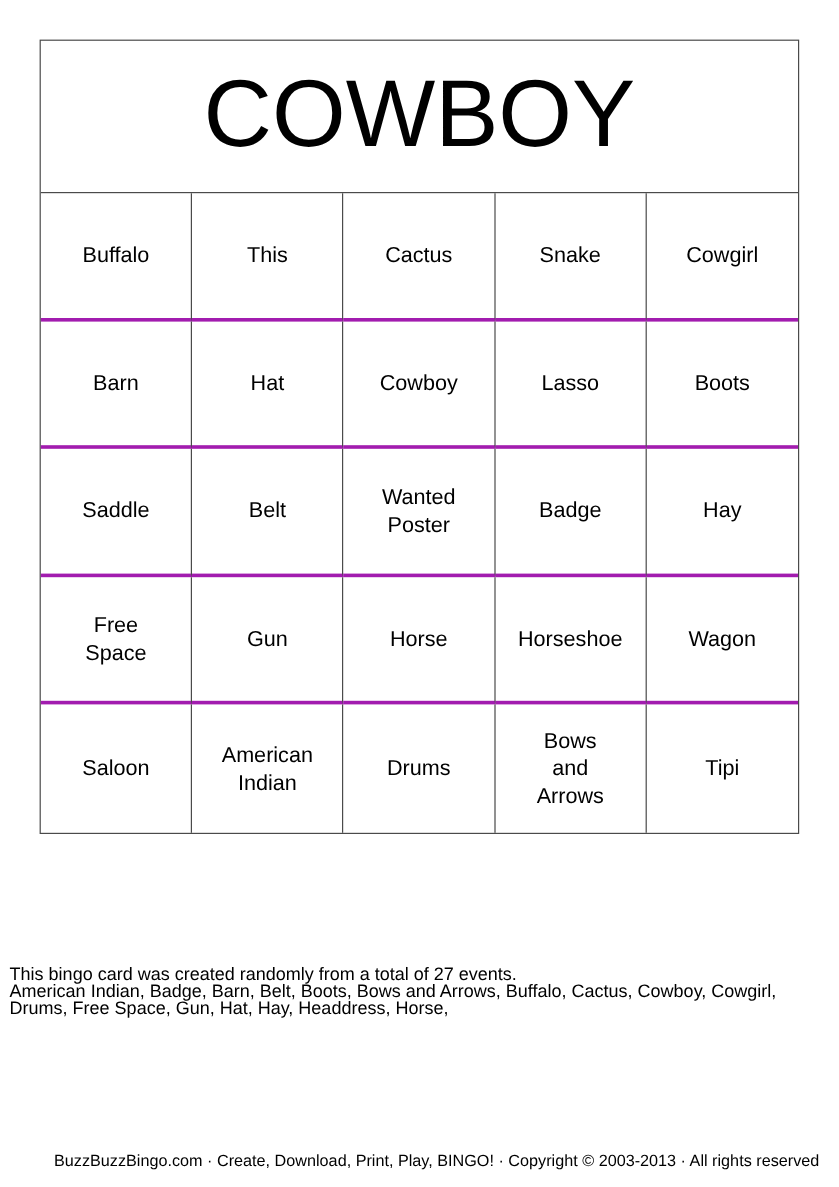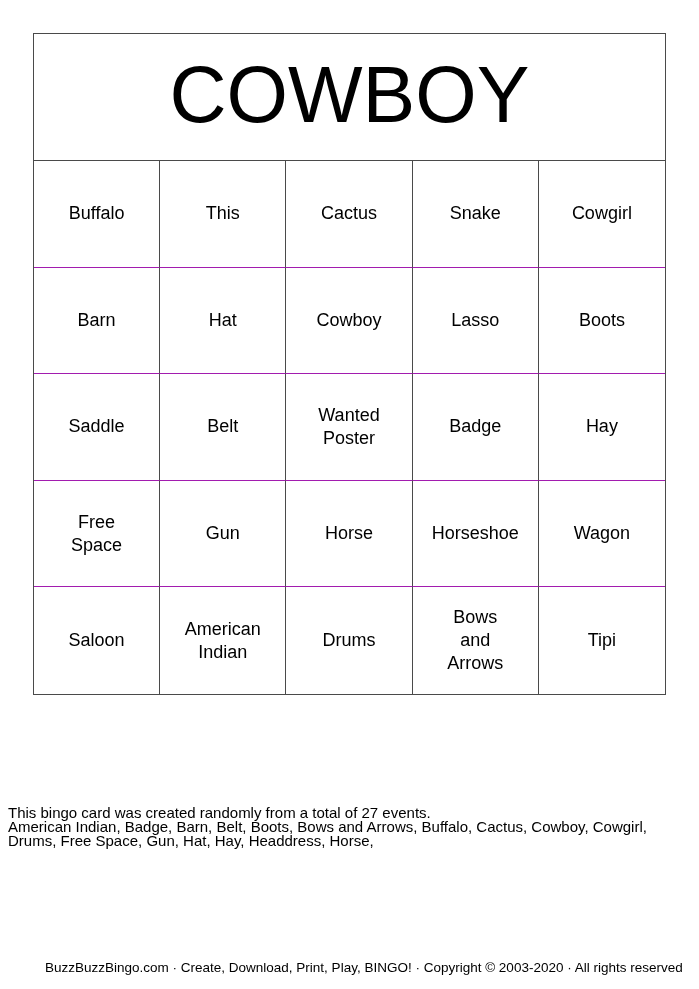--- a/index.html
+++ b/index.html
@@ -45,21 +45,21 @@
     margin-top: -6px;
   }
   .grid {
     display: grid;
     grid-template-columns: repeat(5, 1fr);
     grid-auto-rows: 1fr;
     height: calc(100% - 127px);
   }
   .cell {
     border-right: 1px solid #4a4a4a;
-    border-bottom: 1px solid #a21caf;
+    border-bottom: 3px solid #a21caf;
     box-sizing: border-box;
     display: flex;
     align-items: center;
     justify-content: center;
     text-align: center;
     font-size: 18px;
     line-height: 23px;
     white-space: pre-line;
     padding: 4px;
   }
@@ -128,15 +128,15 @@
 Arrows</div>
       <div class="cell">Tipi</div>
     </div>
   </div>
 
   <div class="footnote">
     <div>This bingo card was created randomly from a total of 27 events.</div>
     <div>American Indian, Badge, Barn, Belt, Boots, Bows and Arrows, Buffalo, Cactus, Cowboy, Cowgirl, Drums, Free Space, Gun, Hat, Hay, Headdress, Horse,</div>
   </div>
 
-  <div class="bottombar">BuzzBuzzBingo.com · Create, Download, Print, Play, BINGO! · Copyright © 2003-2020 · All rights reserved</div>
+  <div class="bottombar">BuzzBuzzBingo.com · Create, Download, Print, Play, BINGO! · Copyright © 2003-2013 · All rights reserved</div>
 
 </div>
 
 </body></html>

